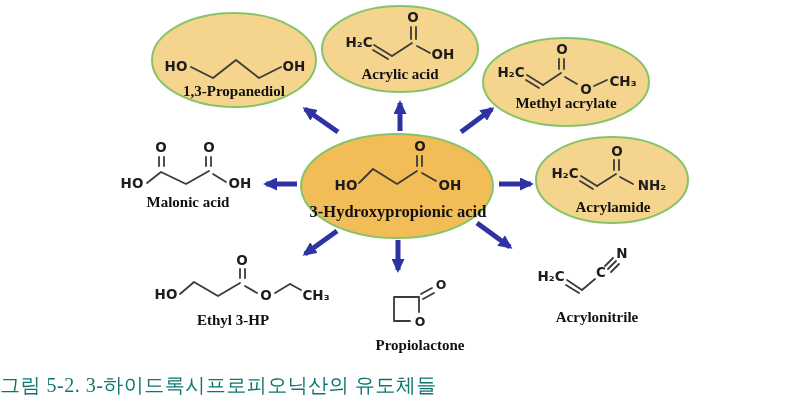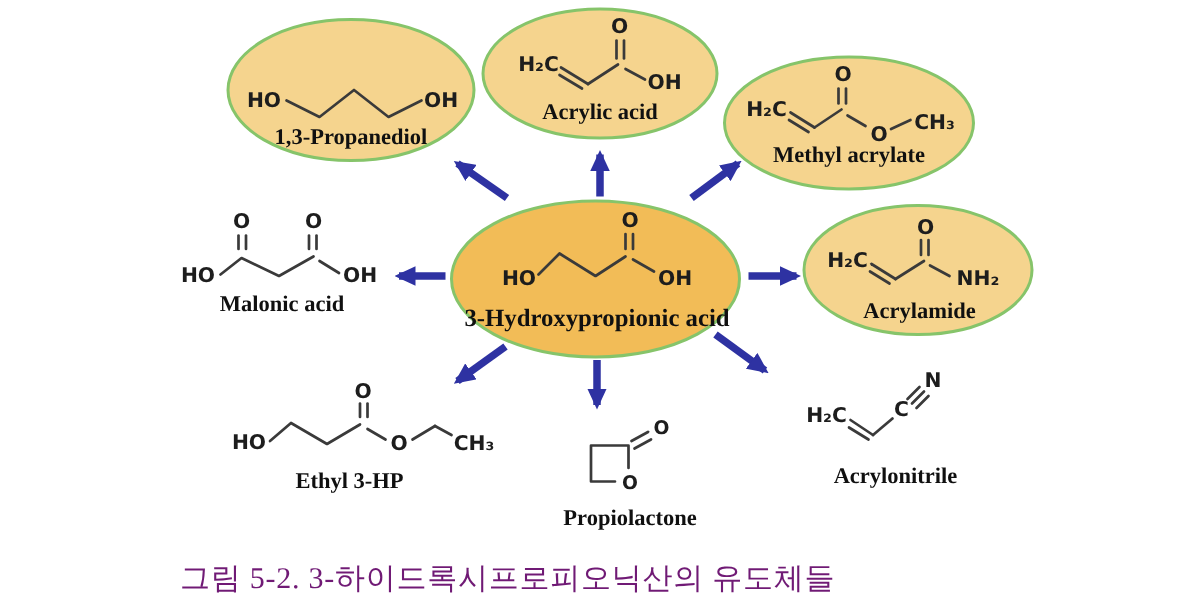--- a/index.html
+++ b/index.html
@@ -9,22 +9,22 @@
   .bubble{fill:#F5D48E;stroke:#86C46A;stroke-width:2;}
   .bubble.center{fill:#F2BC57;}
   .bond{stroke:#3a3a3a;stroke-width:1.8;fill:none;stroke-linecap:round;stroke-linejoin:round;}
   .atom{font-family:"DejaVu Sans",sans-serif;font-size:13.5px;font-weight:600;fill:#1d1d1d;
         text-anchor:middle;}
   .atom.sm{font-size:12.5px;}
   .mol-name{font-family:"Liberation Serif",serif;font-size:15px;font-weight:700;fill:#101010;
         text-anchor:middle;}
   .mol-name.big{font-size:16.5px;}
   .arrow{stroke:#2E32A2;stroke-width:5;fill:none;}
-  #caption{position:absolute;left:0;top:372px;width:677px;text-align:center;
-        font-family:"Liberation Serif","DejaVu Serif",serif;font-size:20px;color:#701a75;
+  #caption{position:absolute;left:0;top:372px;width:677px;text-align:left;
+        font-family:"Liberation Serif","DejaVu Serif",serif;font-size:20px;color:#0f766e;
         letter-spacing:0.5px;}
 </style>
 </head>
 <body>
 
 <div id="stage">
   <svg width="800" height="366" viewBox="0 0 800 366">
     <defs>
       <marker id="ah" markerWidth="14" markerHeight="13" refX="11" refY="6.5" orient="auto" markerUnits="userSpaceOnUse">
         <path d="M0,0 L14,6.5 L0,13 Z" fill="#2E32A2"></path>

